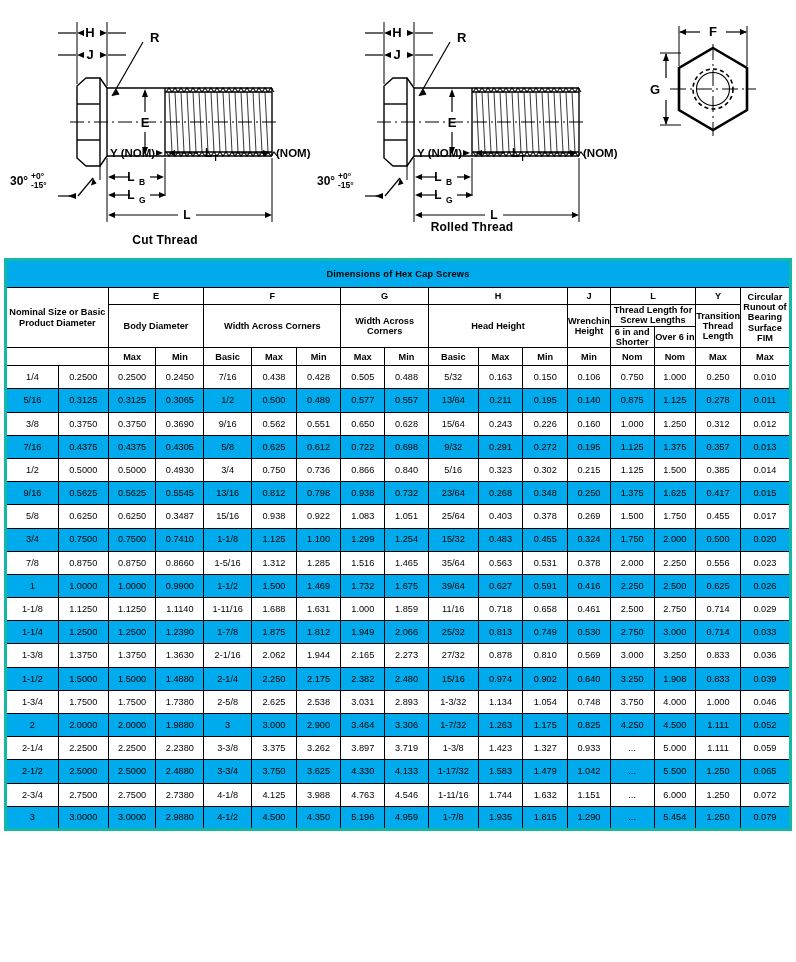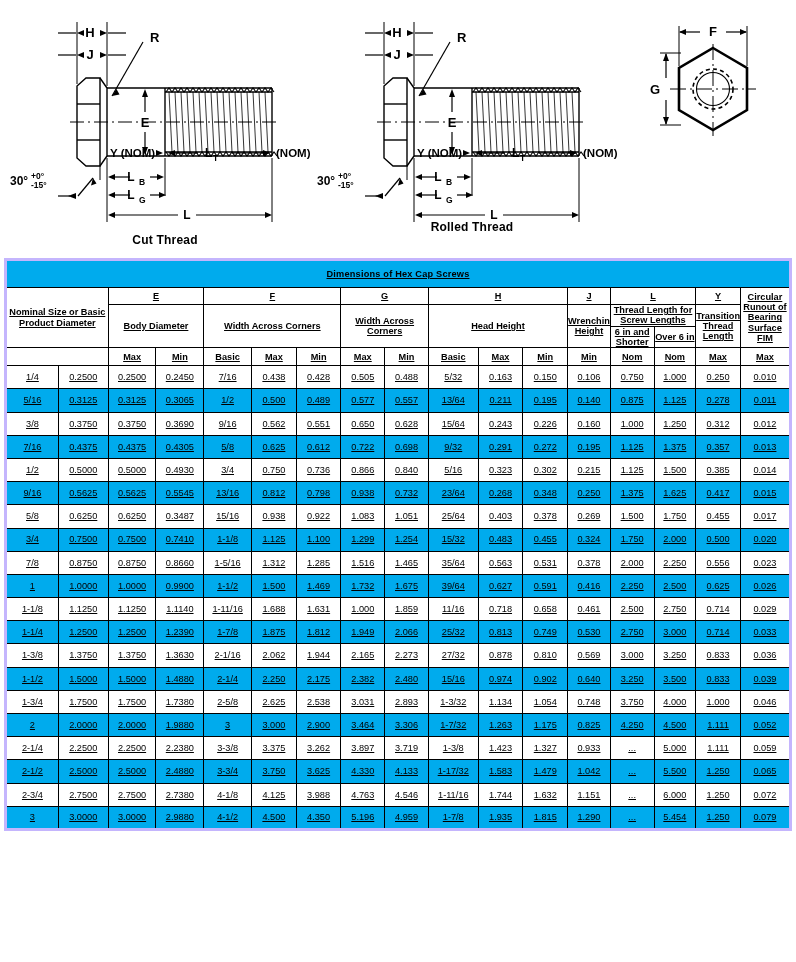--- a/index.html
+++ b/index.html
@@ -39,22 +39,21 @@
   #table-wrap {
     position: absolute;
     left: 4px;
     top: 258px;
     width: 788px;
   }
   table.dims {
     width: 788px;
     border-collapse: collapse;
     table-layout: fixed;
-    border: 3px solid #c4b5fd;
-    text-decoration: underline;
+    border: 3px solid #14b8a6;
   }
   table.dims th, table.dims td {
     border: 1px solid #000000;
     font-size: 9.2px;
     color: #000;
     text-align: center;
     vertical-align: middle;
     padding: 0;
     line-height: 1.12;
     overflow: hidden;
@@ -691,21 +690,21 @@
             <td class="cell">2-1/4</td>
             <td class="cell">2.250</td>
             <td class="cell">2.175</td>
             <td class="cell">2.382</td>
             <td class="cell">2.480</td>
             <td class="cell">15/16</td>
             <td class="cell">0.974</td>
             <td class="cell">0.902</td>
             <td class="cell">0.640</td>
             <td class="cell">3.250</td>
-            <td class="cell">3.500</td>
+            <td class="cell">1.908</td>
             <td class="cell">0.833</td>
             <td class="cell">0.039</td>
           </tr>
           <tr class="norm">
             <td class="cell">1-3/4</td>
             <td class="cell">1.7500</td>
             <td class="cell">1.7500</td>
             <td class="cell">1.7380</td>
             <td class="cell">2-5/8</td>
             <td class="cell">2.625</td>

